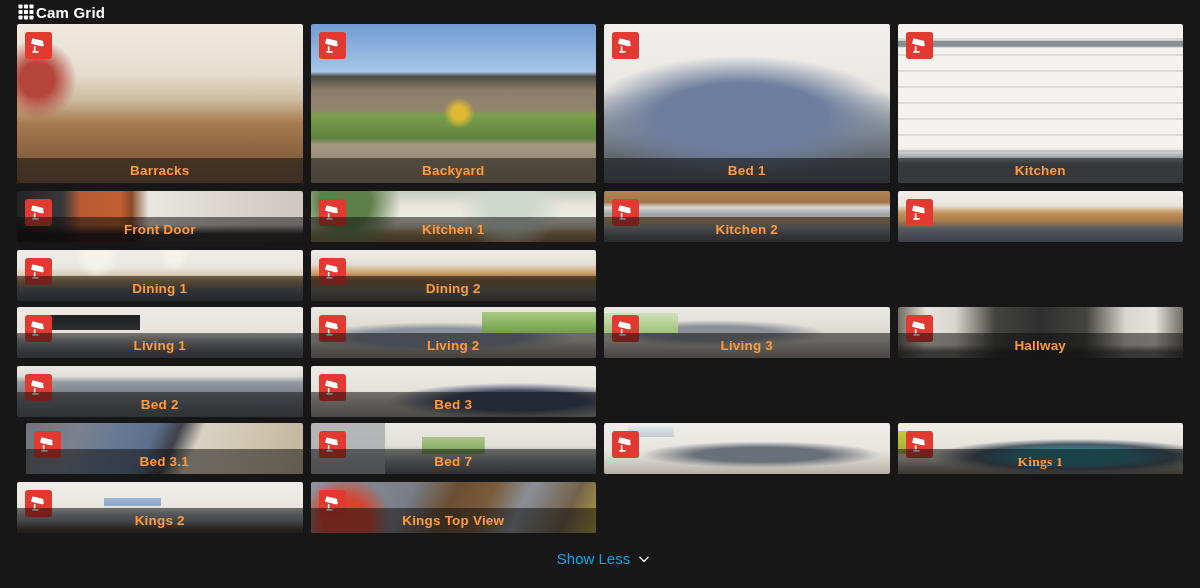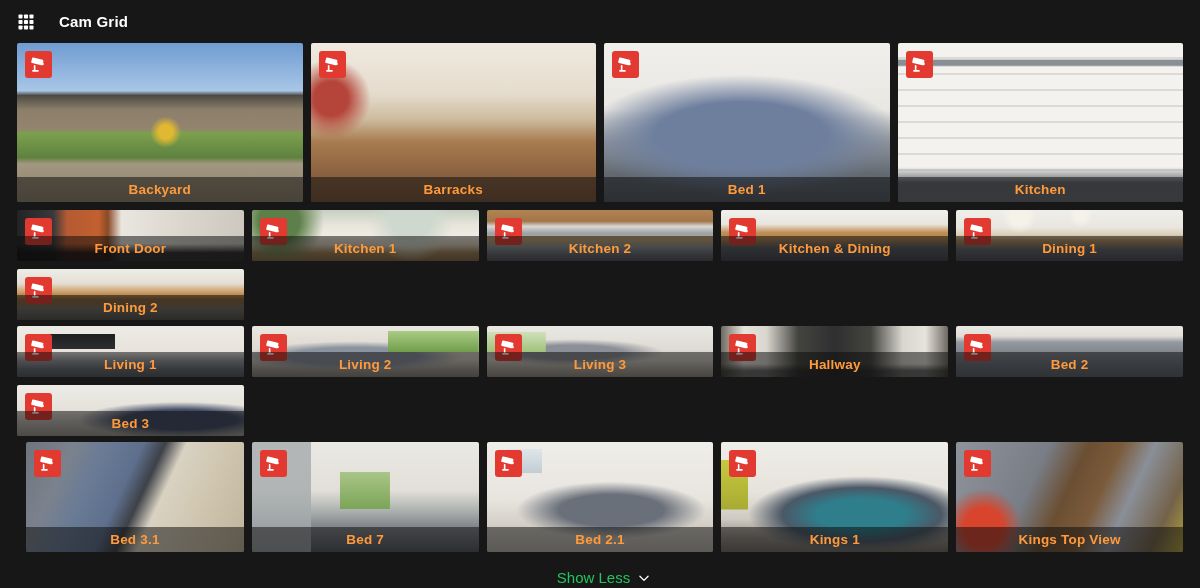--- a/index.html
+++ b/index.html
@@ -3,47 +3,47 @@
 <meta charset="utf-8">
 <style>
   * { margin:0; padding:0; box-sizing:border-box; }
   html,body { width:1200px; height:588px; overflow:hidden; }
   body {
     background: var(--bg, #171717);
     font-family: "Liberation Sans", sans-serif;
     color:#fff;
   }
   
-  .header { height:43px; display:flex; align-items:center; gap:24px; padding:0 17px; }
+  .header { height:24px; display:flex; align-items:center; gap:1px; padding:0 17px; }
   .grid-icon svg { display:block; }
   .title { font-size:15px; font-weight:700; letter-spacing:.2px; }
 
   
   .grid { padding:0 17px; }
   .grid-row { display:grid; gap:8px; }
   .row-large { grid-template-columns:repeat(4,1fr); height:159px; margin-bottom:8px; }
-  .row-small { grid-template-columns:repeat(5,1fr); height:110px; margin-bottom:6px; }
+  .row-small { grid-template-columns:repeat(4,1fr); height:110px; margin-bottom:6px; }
 
   .tile { position:relative; overflow:hidden; border-radius:2px; cursor:pointer; background:#333; }
   .badge {
     position:absolute; top:8px; left:8px; width:27px; height:27px;
     background:var(--badge-red,#e23a30); border-radius:3px;
     display:flex; align-items:center; justify-content:center; z-index:2;
   }
   .badge svg { width:17px; height:17px; }
   .label-bar {
     position:absolute; left:0; right:0; bottom:0; height:25px;
     background:rgba(12,12,12,.52);
     display:flex; align-items:center; justify-content:center; z-index:2;
   }
   .label { color:var(--label-orange,#ff9a3c); font-size:13.5px; font-weight:700; letter-spacing:.2px; }
 
   
   .footer { height:38px; display:flex; align-items:center; justify-content:center; }
-  .show-less { display:flex; align-items:center; gap:7px; cursor:pointer; color:#22c55e; font-size:15px;margin-left:8px; }
+  .show-less { display:flex; align-items:center; gap:7px; cursor:pointer; color:#0ea5e9; font-size:15px;margin-left:8px; }
   .show-less svg { display:block; margin-top:2px; }
 
   
   .scene-backyard { background:
     radial-gradient(circle at 52% 56%, #e0b832 0 4%, transparent 9%),
     linear-gradient(180deg,#6f9cd2 0%,#a8c6e6 30%,#4c4a44 33%,#8d7f6a 42%,#93846e 54%,#7ba04c 57%,#5f8140 72%,#a39781 76%,#8b8069 100%); }
   .scene-barracks { background:
     radial-gradient(circle at 7% 35%, #b5453a 0 6%, transparent 14%),
     linear-gradient(180deg,#efe9df 0%,#e5dccd 32%,#cdbb9e 48%,#a87c50 62%,#8a6240 82%,#75533a 100%); }
   .scene-bed1 { background:
@@ -95,21 +95,21 @@
     linear-gradient(180deg,#a9c587,#7ba457) 50% 42%/22% 34% no-repeat,
     linear-gradient(90deg, rgba(165,170,172,.8) 0 26%, transparent 26%),
     linear-gradient(180deg,#ebe9e4 0%,#e2dfd8 44%,#b9bdb9 58%,#84888d 76%,#5f6369 94%,#4f5359 100%); }
   .scene-bed21 { background:
     linear-gradient(#dfe6ea,#c2ccd3) 10% 8%/16% 22% no-repeat,
     radial-gradient(ellipse 42% 26% at 55% 62%, #6a707a 0 55%, transparent 100%),
     linear-gradient(180deg,#efede9 0%,#e8e5df 52%,#d4d0c8 74%,#b4afa6 100%); }
   .scene-kings1 { background:
     linear-gradient(#c6c93e,#a8ab32) 0 30%/12% 45% no-repeat,
     radial-gradient(ellipse 50% 35% at 62% 66%, #2f7e8c 0 40%, #4b5866 70%, transparent 100%),
-    linear-gradient(180deg,#efede8 0%,#e6e3dc 46%,#cfcac1 70%,#8e8981 88%,#6f6a62 100%); }
+    linear-gradient(180deg,#efede8 0%,#e6e3dc 46%,#cfcac1 70%,#8e8981 88%,#6f6a62 100%); font-family: Liberation Serif, serif; }
   .scene-kings2 { background:
     linear-gradient(#9fb7d6,#8aa6c8) 38% 38%/20% 16% no-repeat,
     linear-gradient(180deg,#f0eeea 0%,#e9e6e0 48%,#a3a8af 64%,#7b8188 78%,#4a3f35 92%,#3a3026 100%); }
   .scene-kingstop { background:
     radial-gradient(circle at 12% 78%, #d8442c 0 9%, transparent 18%),
     linear-gradient(115deg,#8e939c 0%,#787d86 34%,#6b4f33 48%,#7a5a3a 60%,#8a8f98 72%,#74624a 88%,#b0a23a 100%); }
 </style>
 </head>
 <body>
 
@@ -125,48 +125,48 @@
       <rect x="2" y="16.6" width="5.4" height="5.4" rx="1.1"></rect>
         <rect x="9.3" y="16.6" width="5.4" height="5.4" rx="1.1"></rect>
         <rect x="16.6" y="16.6" width="5.4" height="5.4" rx="1.1"></rect>
     </svg>
   </span>
   <span class="title">Cam Grid</span>
 </div>
 
 <div class="grid">
     <div class="grid-row row-large">
+      <div class="tile scene-barracks">
+    <div class="badge">
+      <svg viewBox="0 0 24 24" fill="#fff">
+        <g transform="rotate(13 10 8)">
+          <rect x="2" y="3.5" width="16.5" height="8" rx="1.6"></rect>
+        </g>
+        <circle cx="17.6" cy="11.2" r="1.9"></circle>
+        <rect x="5.4" y="12.6" width="2.3" height="8" rx="1"></rect>
+        <rect x="3" y="19.6" width="9.5" height="2.5" rx="1.2"></rect>
+      </svg>
+    </div>
+    <div class="label-bar">
+      <span class="label">Barracks</span>
+    </div>
+  </div>
       <div class="tile scene-backyard">
     <div class="badge">
       <svg viewBox="0 0 24 24" fill="#fff">
         <g transform="rotate(13 10 8)">
           <rect x="2" y="3.5" width="16.5" height="8" rx="1.6"></rect>
         </g>
         <circle cx="17.6" cy="11.2" r="1.9"></circle>
         <rect x="5.4" y="12.6" width="2.3" height="8" rx="1"></rect>
         <rect x="3" y="19.6" width="9.5" height="2.5" rx="1.2"></rect>
       </svg>
     </div>
     <div class="label-bar">
       <span class="label">Backyard</span>
-    </div>
-  </div>
-      <div class="tile scene-barracks">
-    <div class="badge">
-      <svg viewBox="0 0 24 24" fill="#fff">
-        <g transform="rotate(13 10 8)">
-          <rect x="2" y="3.5" width="16.5" height="8" rx="1.6"></rect>
-        </g>
-        <circle cx="17.6" cy="11.2" r="1.9"></circle>
-        <rect x="5.4" y="12.6" width="2.3" height="8" rx="1"></rect>
-        <rect x="3" y="19.6" width="9.5" height="2.5" rx="1.2"></rect>
-      </svg>
-    </div>
-    <div class="label-bar">
-      <span class="label">Barracks</span>
     </div>
   </div>
       <div class="tile scene-bed1">
     <div class="badge">
       <svg viewBox="0 0 24 24" fill="#fff">
         <g transform="rotate(13 10 8)">
           <rect x="2" y="3.5" width="16.5" height="8" rx="1.6"></rect>
         </g>
         <circle cx="17.6" cy="11.2" r="1.9"></circle>
         <rect x="5.4" y="12.6" width="2.3" height="8" rx="1"></rect>
@@ -243,23 +243,20 @@
     <div class="badge">
       <svg viewBox="0 0 24 24" fill="#fff">
         <g transform="rotate(13 10 8)">
           <rect x="2" y="3.5" width="16.5" height="8" rx="1.6"></rect>
         </g>
         <circle cx="17.6" cy="11.2" r="1.9"></circle>
         <rect x="5.4" y="12.6" width="2.3" height="8" rx="1"></rect>
         <rect x="3" y="19.6" width="9.5" height="2.5" rx="1.2"></rect>
       </svg>
     </div>
-    <div class="label-bar">
-      <span class="label">Kitchen &amp; Dining</span>
-    </div>
   </div>
       <div class="tile scene-dining1">
     <div class="badge">
       <svg viewBox="0 0 24 24" fill="#fff">
         <g transform="rotate(13 10 8)">
           <rect x="2" y="3.5" width="16.5" height="8" rx="1.6"></rect>
         </g>
         <circle cx="17.6" cy="11.2" r="1.9"></circle>
         <rect x="5.4" y="12.6" width="2.3" height="8" rx="1"></rect>
         <rect x="3" y="19.6" width="9.5" height="2.5" rx="1.2"></rect>
@@ -412,37 +409,49 @@
     <div class="badge">
       <svg viewBox="0 0 24 24" fill="#fff">
         <g transform="rotate(13 10 8)">
           <rect x="2" y="3.5" width="16.5" height="8" rx="1.6"></rect>
         </g>
         <circle cx="17.6" cy="11.2" r="1.9"></circle>
         <rect x="5.4" y="12.6" width="2.3" height="8" rx="1"></rect>
         <rect x="3" y="19.6" width="9.5" height="2.5" rx="1.2"></rect>
       </svg>
     </div>
-    <div class="label-bar">
-      <span class="label">Bed 2.1</span>
-    </div>
   </div>
       <div class="tile scene-kings1">
     <div class="badge">
       <svg viewBox="0 0 24 24" fill="#fff">
         <g transform="rotate(13 10 8)">
           <rect x="2" y="3.5" width="16.5" height="8" rx="1.6"></rect>
         </g>
         <circle cx="17.6" cy="11.2" r="1.9"></circle>
         <rect x="5.4" y="12.6" width="2.3" height="8" rx="1"></rect>
         <rect x="3" y="19.6" width="9.5" height="2.5" rx="1.2"></rect>
       </svg>
     </div>
     <div class="label-bar">
       <span class="label">Kings 1</span>
+    </div>
+  </div>
+      <div class="tile scene-kings2">
+    <div class="badge">
+      <svg viewBox="0 0 24 24" fill="#fff">
+        <g transform="rotate(13 10 8)">
+          <rect x="2" y="3.5" width="16.5" height="8" rx="1.6"></rect>
+        </g>
+        <circle cx="17.6" cy="11.2" r="1.9"></circle>
+        <rect x="5.4" y="12.6" width="2.3" height="8" rx="1"></rect>
+        <rect x="3" y="19.6" width="9.5" height="2.5" rx="1.2"></rect>
+      </svg>
+    </div>
+    <div class="label-bar">
+      <span class="label">Kings 2</span>
     </div>
   </div>
       <div class="tile scene-kingstop">
     <div class="badge">
       <svg viewBox="0 0 24 24" fill="#fff">
         <g transform="rotate(13 10 8)">
           <rect x="2" y="3.5" width="16.5" height="8" rx="1.6"></rect>
         </g>
         <circle cx="17.6" cy="11.2" r="1.9"></circle>
         <rect x="5.4" y="12.6" width="2.3" height="8" rx="1"></rect>

